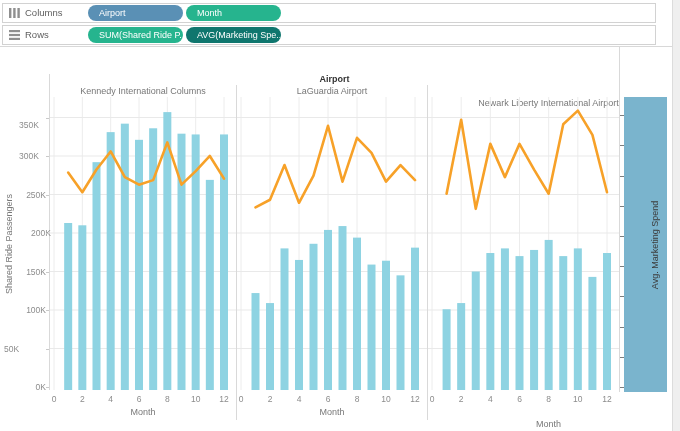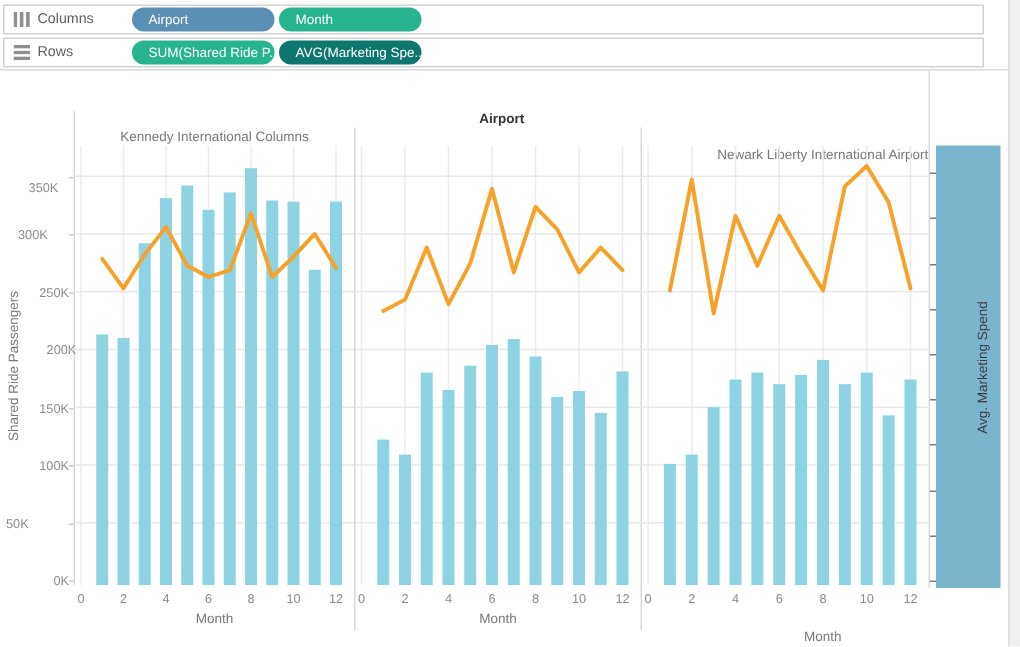--- a/index.html
+++ b/index.html
@@ -76,20 +76,21 @@
         <div class="pill" style="background: #0f766e;">AVG(Marketing Spe..</div>
       </div>
   </div>
 
   <div class="view-sep"></div>
   <div class="right-strip"></div>
 
 
   <div class="col-header">Airport</div>
   <div class="panel-label p0">Kennedy International Columns</div>
+  <div class="panel-label p1">LaGuardia Airport</div>
   <div class="panel-label p2">Newark Liberty International Airport</div>
 
   <div class="left-axis-title">
     <span>Shared Ride Passengers</span>
   </div>
 
   <div class="vline" style="left:49px;top:74px;height:316px;"></div>
   <div class="vline" style="left:236px;top:85px;height:335px;"></div>
   <div class="vline" style="left:427px;top:85px;height:335px;"></div>
   <div class="vline" style="left:619px;top:47px;height:345px;"></div>
@@ -187,21 +188,21 @@
       <div class="tick-label" style="left: 4px; top: 343.5px; width: 34px; text-align: left;">50K</div>
       <div class="tick-dash" style="left: 46px; top: 348.5px; width: 3px; background: rgb(201, 201, 201);"></div>
       <div class="tick-label" style="left: 12px; top: 305px; width: 34px; text-align: right;">100K</div>
       <div class="tick-dash" style="left: 46px; top: 310px; width: 3px; background: rgb(201, 201, 201);"></div>
       <div class="tick-label" style="left: 12px; top: 266.5px; width: 34px; text-align: right;">150K</div>
       <div class="tick-dash" style="left: 46px; top: 271.5px; width: 3px; background: rgb(201, 201, 201);"></div>
       <div class="tick-label" style="left: 24px; top: 228px; width: 34px; text-align: center;">200K</div>
       <div class="tick-dash" style="left: 46px; top: 233px; width: 3px; background: rgb(201, 201, 201);"></div>
       <div class="tick-label" style="left: 12px; top: 189.5px; width: 34px; text-align: right;">250K</div>
       <div class="tick-dash" style="left: 46px; top: 194.5px; width: 3px; background: rgb(201, 201, 201);"></div>
-      <div class="tick-label" style="left: 12px; top: 151px; width: 34px; text-align: left;">300K</div>
+      <div class="tick-label" style="left: 12px; top: 151px; width: 34px; text-align: center;">300K</div>
       <div class="tick-dash" style="left: 46px; top: 156px; width: 3px; background: rgb(201, 201, 201);"></div>
       <div class="tick-label" style="left: 12px; top: 120px; width: 34px; text-align: center;">350K</div>
       <div class="tick-dash" style="left: 46px; top: 117.5px; width: 3px; background: rgb(201, 201, 201);"></div>
       <div class="tick-dash" style="left: 620px; top: 387px; width: 5px; background: rgb(125, 125, 125);"></div>
       <div class="tick-label rt" style="left: 628px; top: 382px; width: 22px;">0K</div>
       <div class="tick-dash" style="left: 620px; top: 356.8px; width: 5px; background: rgb(125, 125, 125);"></div>
       <div class="tick-label rt" style="left: 628px; top: 351.8px; width: 22px;">2K</div>
       <div class="tick-dash" style="left: 620px; top: 326.6px; width: 5px; background: rgb(125, 125, 125);"></div>
       <div class="tick-label rt" style="left: 628px; top: 321.6px; width: 22px;">4K</div>
       <div class="tick-dash" style="left: 620px; top: 296.4px; width: 5px; background: rgb(125, 125, 125);"></div>

